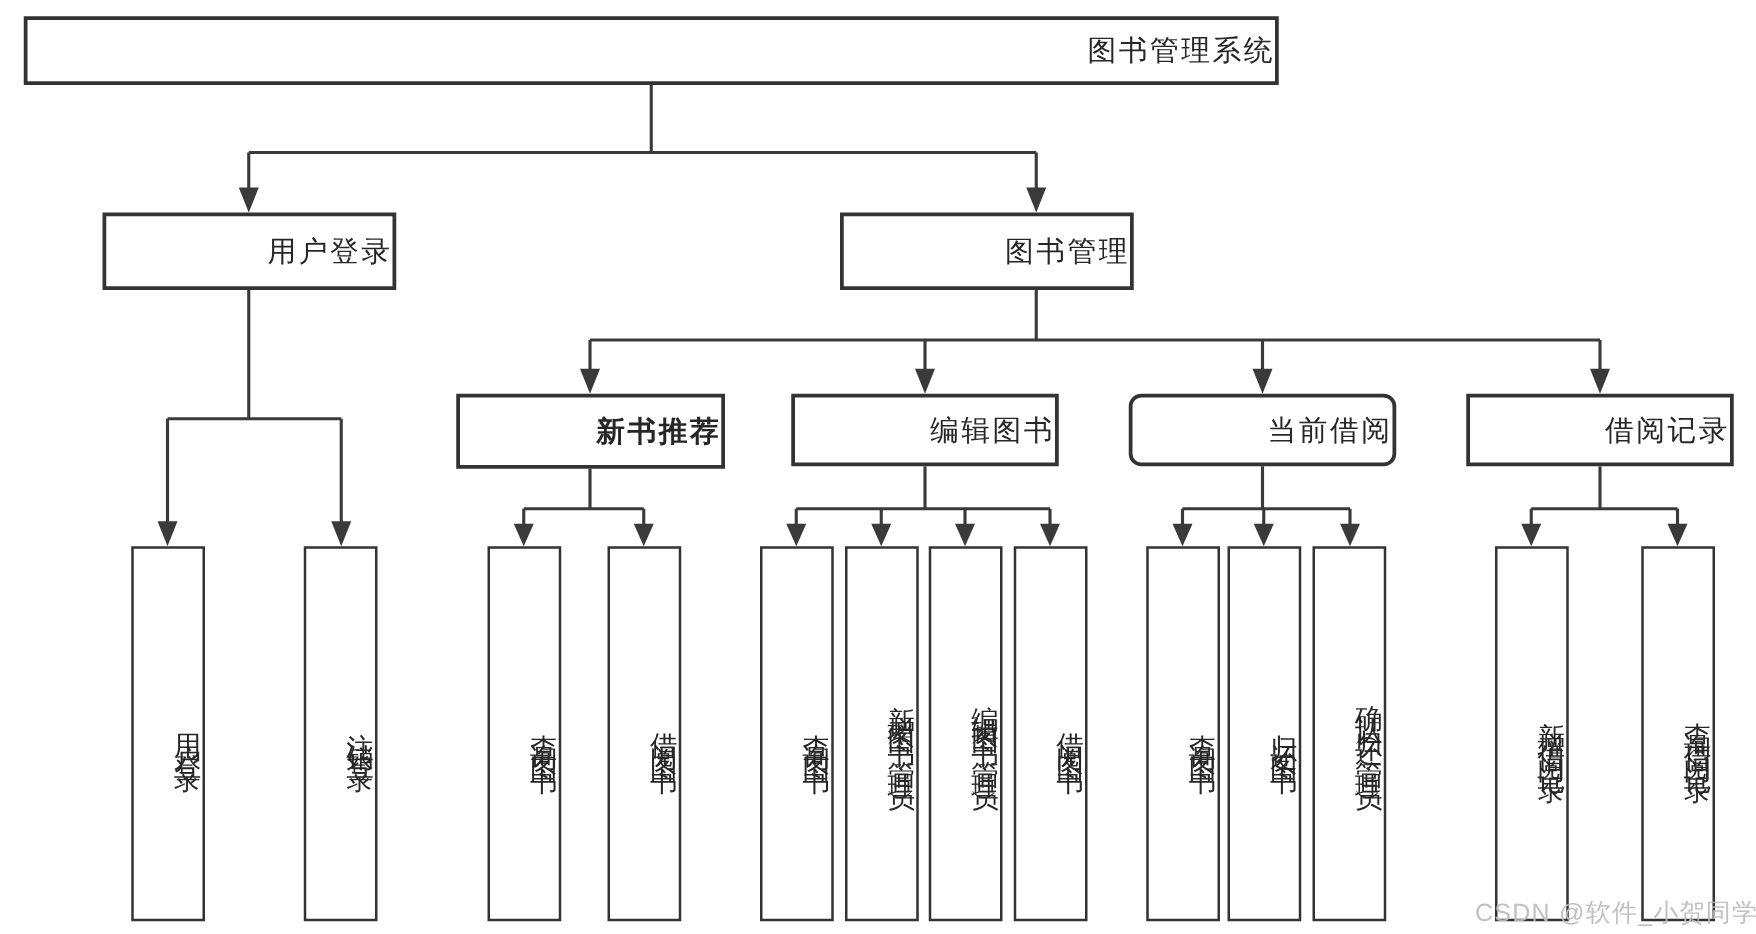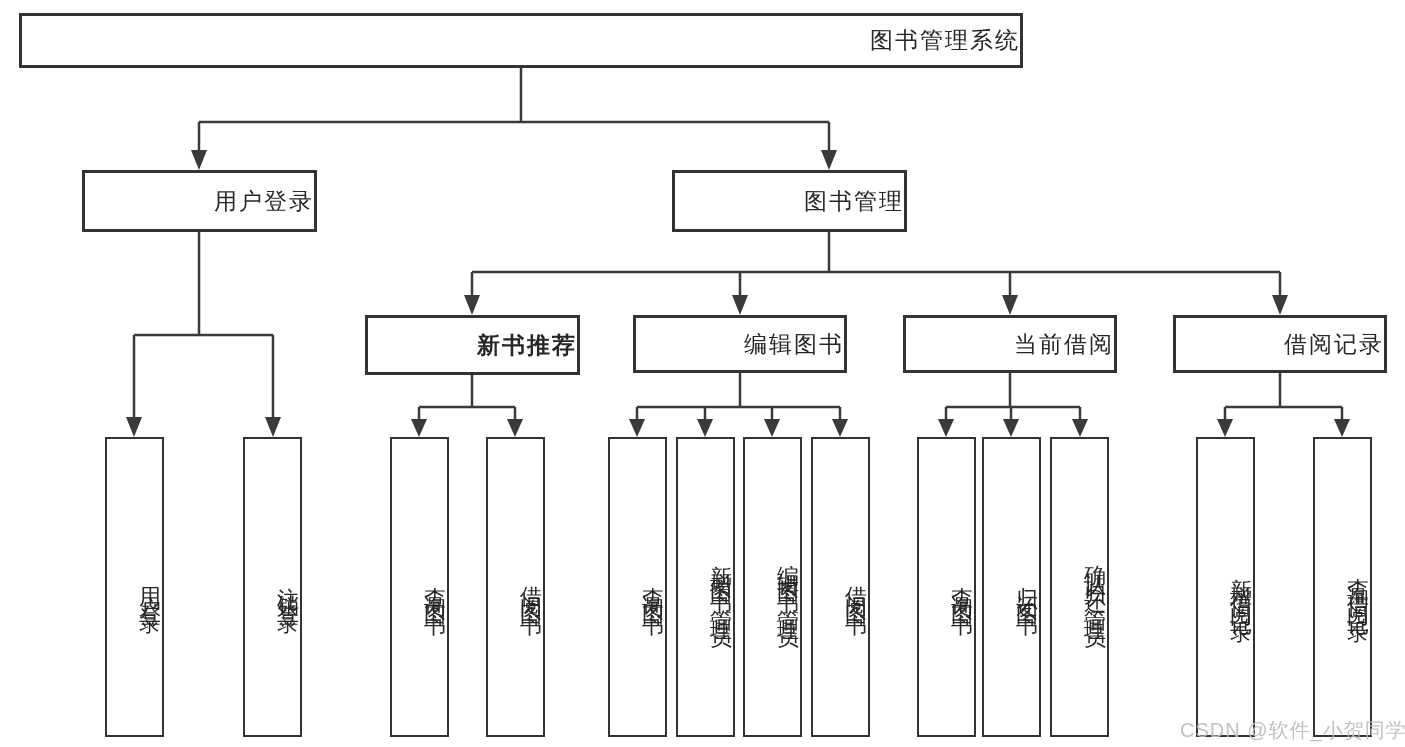--- a/index.html
+++ b/index.html
@@ -123,21 +123,21 @@
   <div class="box lv" style="left:672px; top:170px; width:235px; height:62px;">
     <span class="hlabel">图书管理</span>
   </div>
 
   <div class="box lv" style="left:365px; top:315px; width:215px; height:60px;font-weight:bold;">
     <span class="hlabel">新书推荐</span>
   </div>
   <div class="box lv" style="left:633px; top:315px; width:214px; height:58px;">
     <span class="hlabel">编辑图书</span>
   </div>
-  <div class="box lv" style="left:903px; top:315px; width:214px; height:58px;">
+  <div class="box lv" style="left:903px; top:315px; width:214px; height:58px;border-radius:10px;">
     <span class="hlabel">当前借阅</span>
   </div>
   <div class="box lv" style="left:1173px; top:315px; width:214px; height:58px;">
     <span class="hlabel">借阅记录</span>
   </div>
 
   <div class="box leaf" style="left:105px; top:437px; width:59px; height:300px;">
     <span class="vlabel">用户登录</span>
   </div>
   <div class="box leaf" style="left:243px; top:437px; width:59px; height:300px;">

